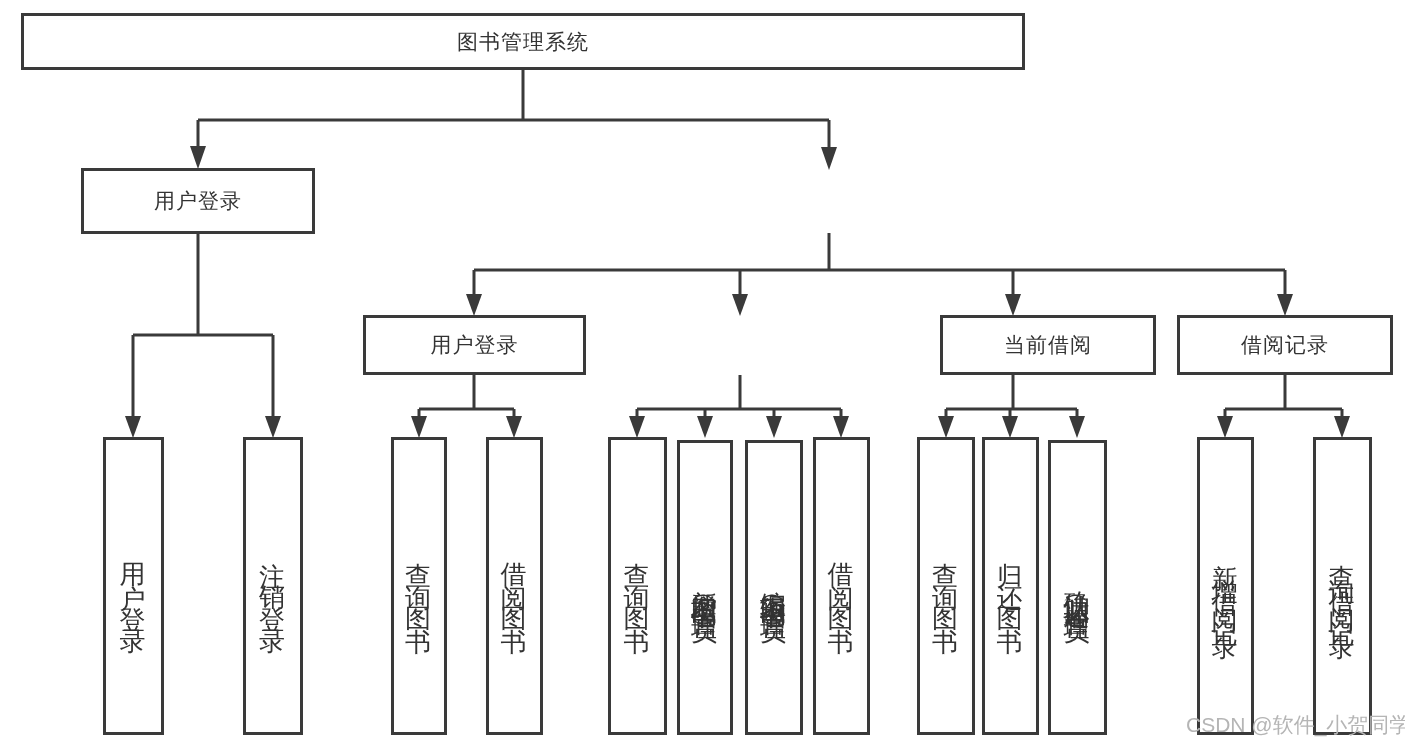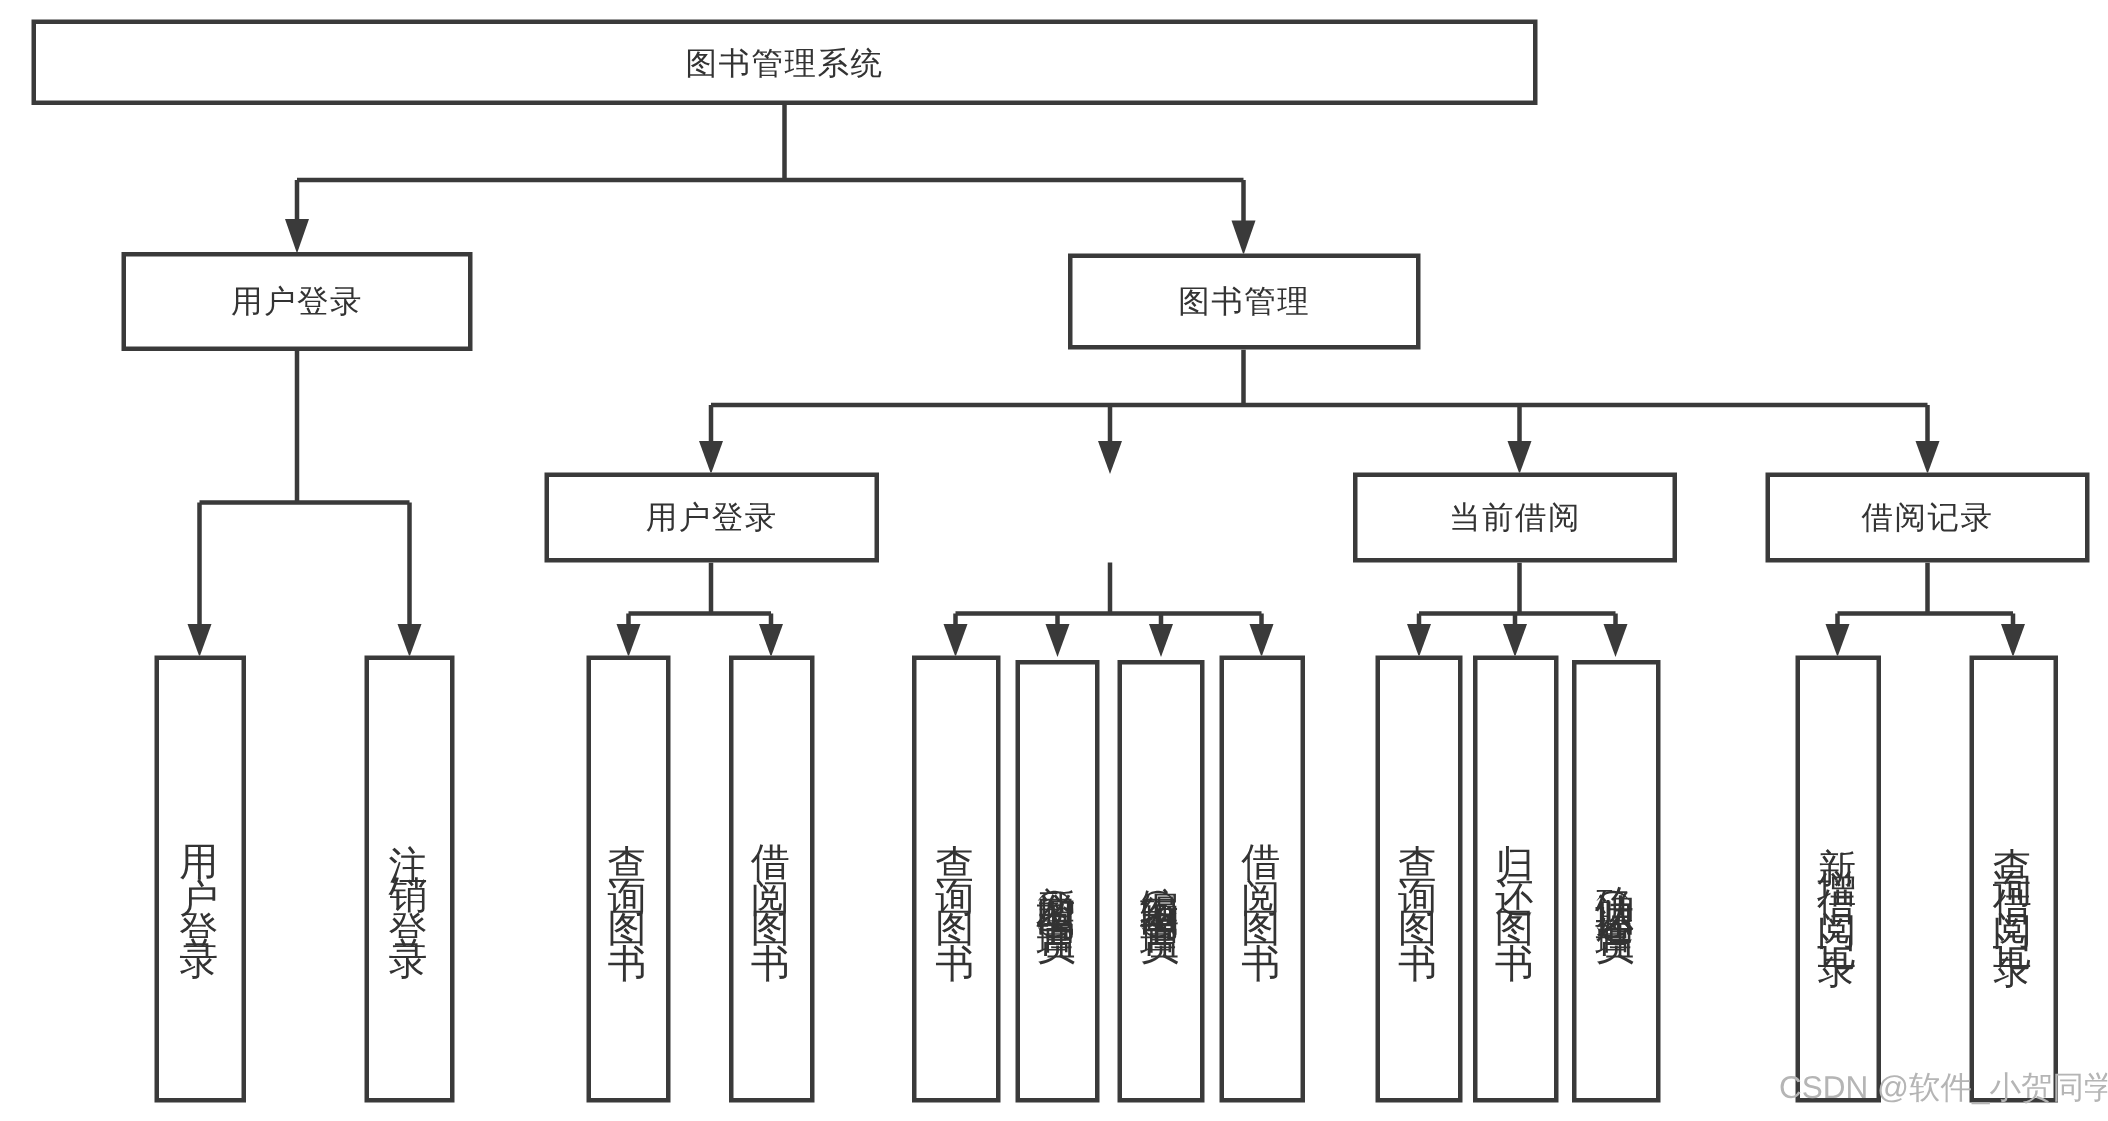--- a/index.html
+++ b/index.html
@@ -66,24 +66,23 @@
       <polygon points="1002,416 1018,416 1010,438"></polygon>
       <polygon points="1069,416 1085,416 1077,438"></polygon>
       <polygon points="1217,416 1233,416 1225,438"></polygon>
       <polygon points="1334,416 1350,416 1342,438"></polygon>
     </g>
   </svg>
 
   <div class="node" style="left:21px;top:13px;width:1004px;height:57px">图书管理系统</div>
 
   <div class="node" style="left:81px;top:168px;width:234px;height:66px">用户登录</div>
-  <div class="node" style="left:712px;top:169px;width:235px;height:64px">图书管理</div>
 
   <div class="node" style="left:363px;top:315px;width:223px;height:60px">用户登录</div>
-  <div class="node" style="left:902px;top:315px;width:216px;height:60px">当前借阅</div>
+  <div class="node" style="left:940px;top:315px;width:216px;height:60px">当前借阅</div>
   <div class="node" style="left:1177px;top:315px;width:216px;height:60px">借阅记录</div>
 
   <div class="leaf leaf-s" style="left:103px;width:61px">用户登录</div>
   <div class="leaf leaf-s" style="left:243px;width:60px">注销登录</div>
 
   <div class="leaf leaf-s" style="left:391px;width:56px">查询图书</div>
   <div class="leaf leaf-s" style="left:486px;width:57px">借阅图书</div>
 
   <div class="leaf leaf-s" style="left:608px;width:59px">查询图书</div>
   <div class="leaf leaf-l" style="left:677px;width:56px">新增图书（管理员）</div>

